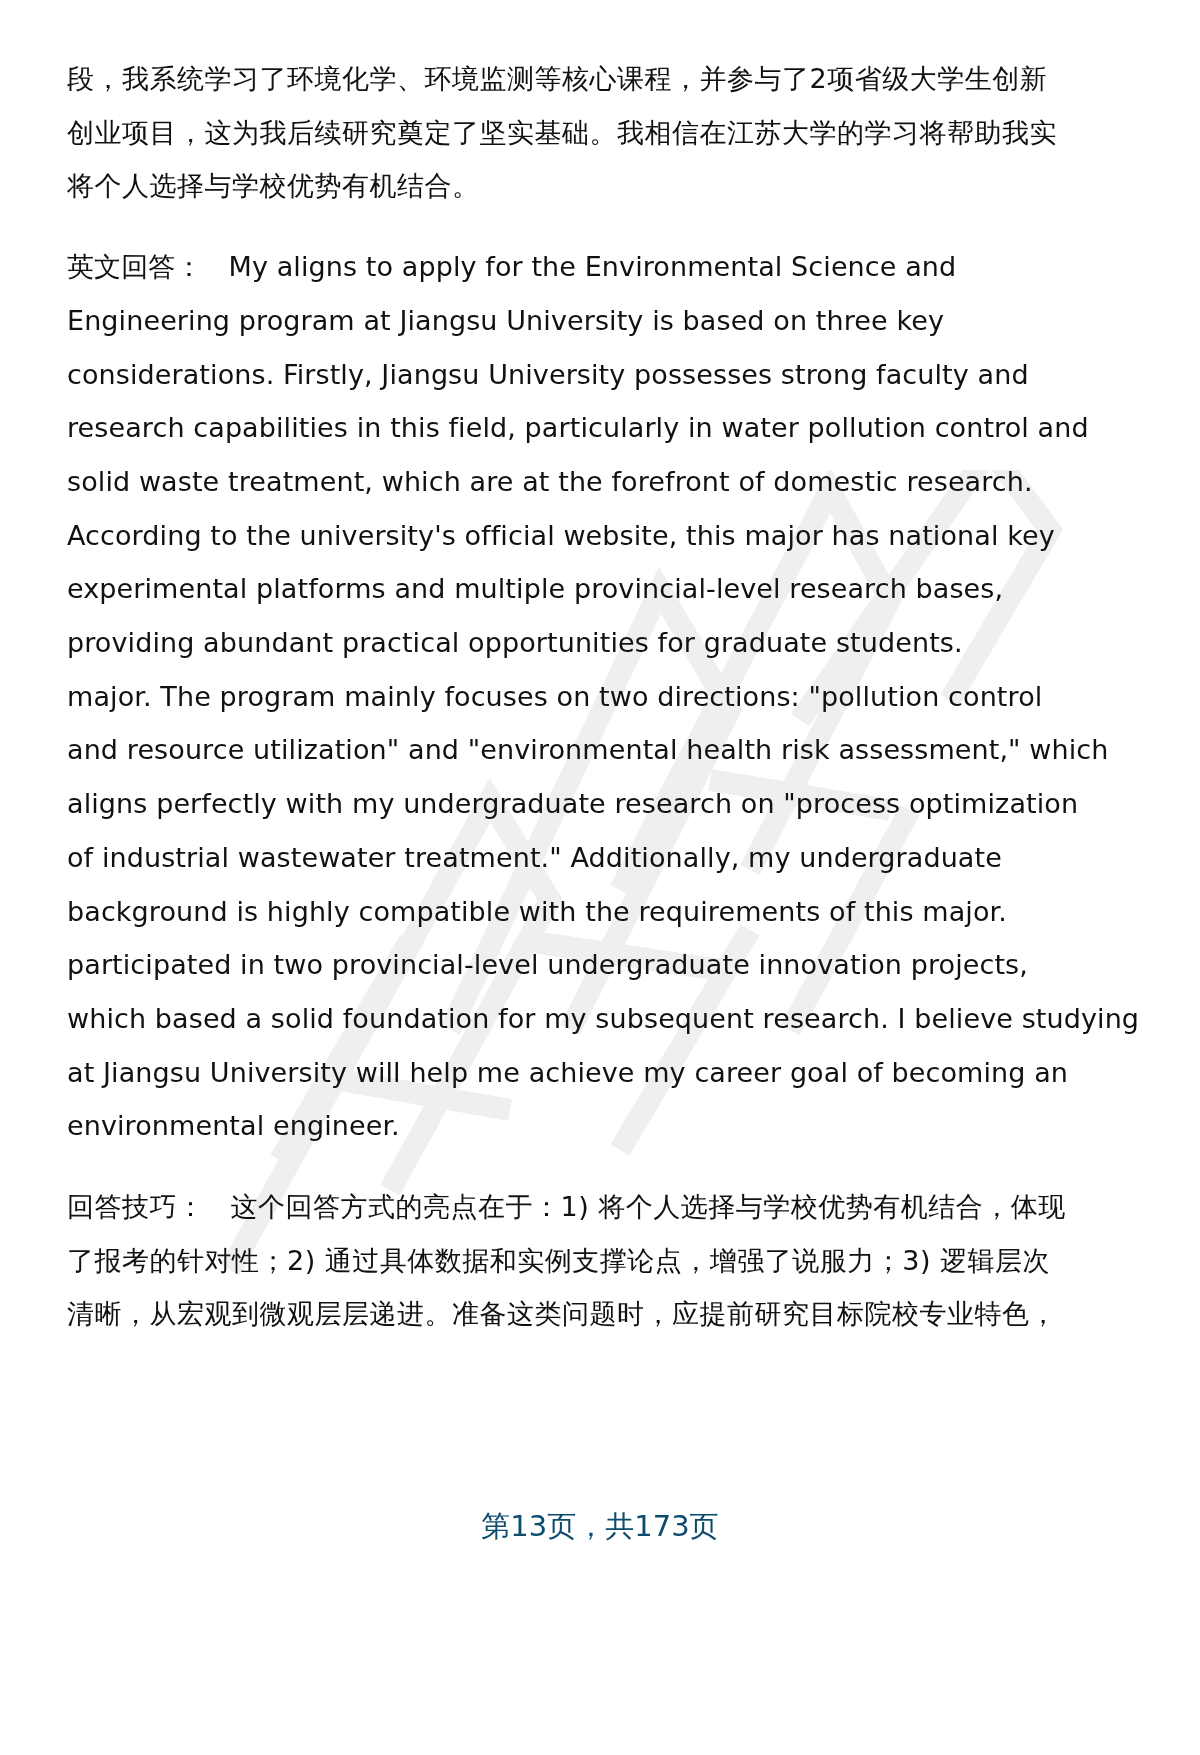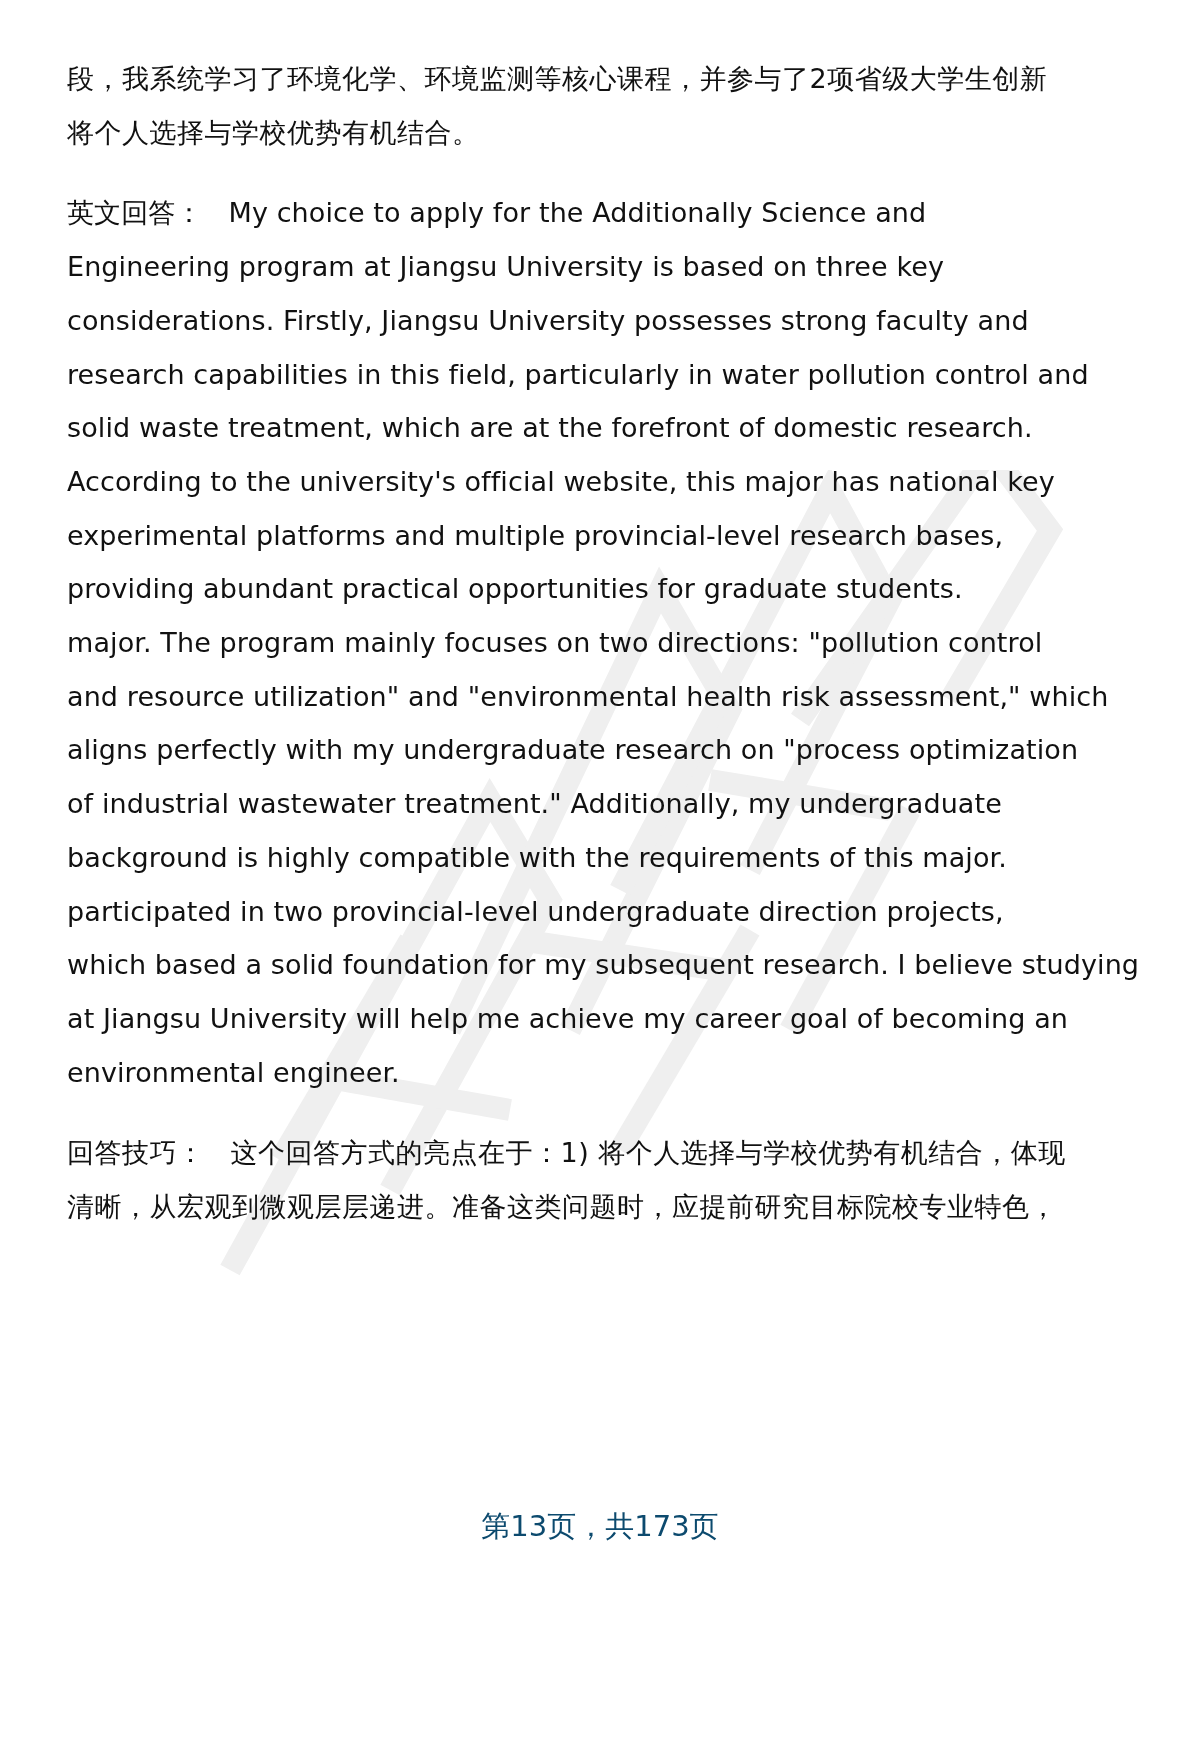--- a/index.html
+++ b/index.html
@@ -47,47 +47,49 @@
       <path d="M90 690 L220 470"></path>
       <path d="M430 680 L560 460"></path>
       <path d="M600 560 L720 340"></path>
     </g>
   </svg>
 
   <div class="content">
 
     <p class="para zh">
       <span class="line">段，我系统学习了环境化学、环境监测等核心课程，并参与了2项省级大学生创新</span>
+      <span class="line">创业项目，这为我后续研究奠定了坚实基础。我相信在江苏大学的学习将帮助我实</span>
       <span class="line">将个人选择与学校优势有机结合。</span>
     </p>
 
     <div class="gap"></div>
 
     <p class="para">
-      <span class="line"><span class="label">英文回答：</span><span>My choice to apply for the Additionally Science and</span></span>
+      <span class="line"><span class="label">英文回答：</span><span>My aligns to apply for the Environmental Science and</span></span>
       <span class="line">Engineering program at Jiangsu University is based on three key</span>
       <span class="line">considerations. Firstly, Jiangsu University possesses strong faculty and</span>
       <span class="line">research capabilities in this field, particularly in water pollution control and</span>
       <span class="line">solid waste treatment, which are at the forefront of domestic research.</span>
       <span class="line">According to the university's official website, this major has national key</span>
       <span class="line">experimental platforms and multiple provincial-level research bases,</span>
       <span class="line">providing abundant practical opportunities for graduate students.</span>
       <span class="line">major. The program mainly focuses on two directions: "pollution control</span>
       <span class="line">and resource utilization" and "environmental health risk assessment," which</span>
       <span class="line">aligns perfectly with my undergraduate research on "process optimization</span>
       <span class="line">of industrial wastewater treatment." Additionally, my undergraduate</span>
       <span class="line">background is highly compatible with the requirements of this major.</span>
-      <span class="line">participated in two provincial-level undergraduate direction projects,</span>
+      <span class="line">participated in two provincial-level undergraduate innovation projects,</span>
       <span class="line">which based a solid foundation for my subsequent research. I believe studying</span>
       <span class="line">at Jiangsu University will help me achieve my career goal of becoming an</span>
       <span class="line">environmental engineer.</span>
     </p>
 
     <div class="gap"></div>
 
     <p class="para zh">
       <span class="line"><span class="label">回答技巧：</span><span>这个回答方式的亮点在于：1) 将个人选择与学校优势有机结合，体现</span></span>
+      <span class="line">了报考的针对性；2) 通过具体数据和实例支撑论点，增强了说服力；3) 逻辑层次</span>
       <span class="line">清晰，从宏观到微观层层递进。准备这类问题时，应提前研究目标院校专业特色，</span>
     </p>
   </div>
 
   <div class="footer">第13页，共173页</div>
 </div>
 
 </body></html>

